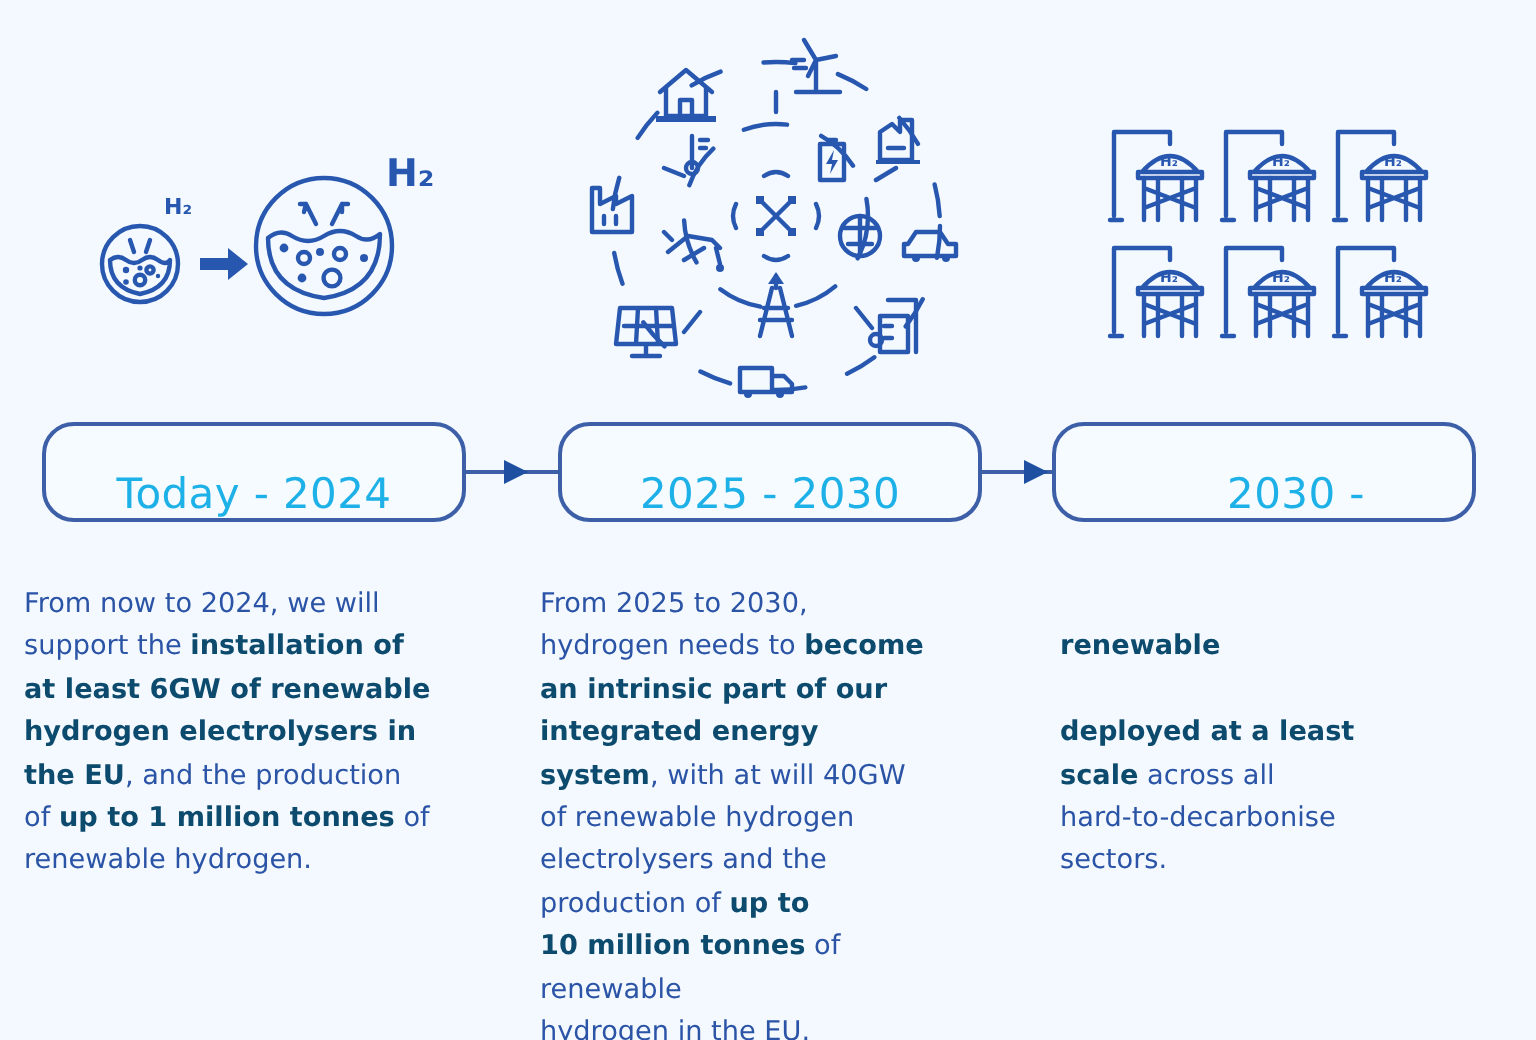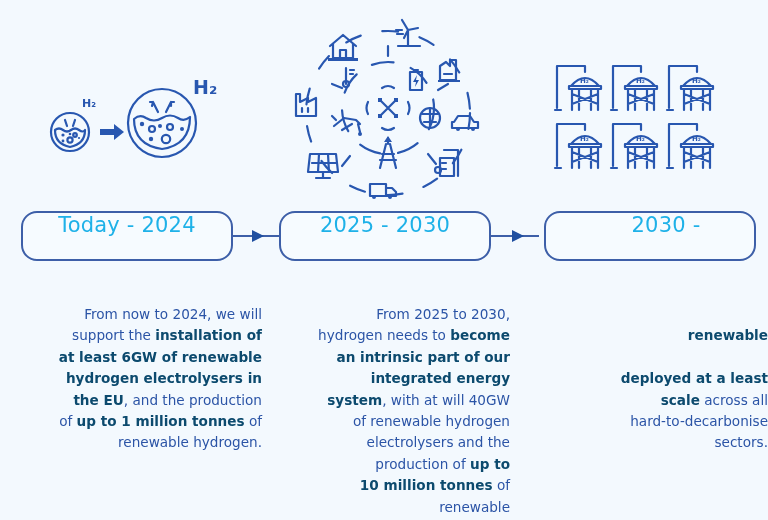--- a/index.html
+++ b/index.html
@@ -7,31 +7,31 @@
     width:768px; height:520px; overflow:hidden;
     background:#f3f9fe;
     font-family:"DejaVu Sans", sans-serif;
     position:relative;
   }
   .abs { position:absolute; }
   .stage-box {
     position:absolute; top:211px; height:50px;
     border:2px solid #3d5fa8; border-radius:16px;
     background:#f6fbff; box-sizing:border-box;
-    display:flex; align-items:flex-start; justify-content:center;
+    display:flex; align-items:flex-end; justify-content:center;
     color:#1eb1e8; font-size:21px; letter-spacing:0.2px;
   }
   .connector { position:absolute; top:235px; height:2px; background:#3d5fa8; }
   .arrowhead {
     position:absolute; top:230px; width:0; height:0;
     border-top:6px solid transparent; border-bottom:6px solid transparent;
     border-left:12px solid #1f4fa0;
   }
   .desc {
-    position:absolute; top:304px; text-align:right;
+    position:absolute; top:292px; text-align:left;
     color:#2b54a6; font-size:13.6px; line-height:21.4px;
   }
   .desc b { color:#0c4a6e; font-weight:bold; }
   svg { position:absolute; overflow:visible; }
   .ic { fill:none; stroke:#2857b0; stroke-width:2.2; stroke-linecap:round; stroke-linejoin:round; }
   .icf { fill:#2857b0; }
 </style>
 </head>
 <body>
 
@@ -172,21 +172,21 @@
 </div>
 <div class="connector" style="left:233px;width:46px;"></div>
 <div class="arrowhead" style="left:252px;"></div>
 
 <div class="stage-box" style="left:279px;width:212px;">
   <span>2025 - 2030</span>
 </div>
 <div class="connector" style="left:491px;width:48px;"></div>
 <div class="arrowhead" style="left:512px;"></div>
 
-<div class="stage-box" style="left:544px;width:212px;padding-left:32px;">
+<div class="stage-box" style="left:526px;width:212px;padding-left:32px;">
   <span>2030 -</span>
 </div>
 
 <div class="desc" style="left:12px;width:250px;">
   <span>From now to 2024, we will</span><br>
   <span>support the </span><b>installation of</b><br>
   <b>at least 6GW of renewable</b><br>
   <b>hydrogen electrolysers in</b><br>
   <b>the EU</b><span>, and the production</span><br>
   <span>of </span><b>up to 1 million tonnes</b><span> of</span><br>

